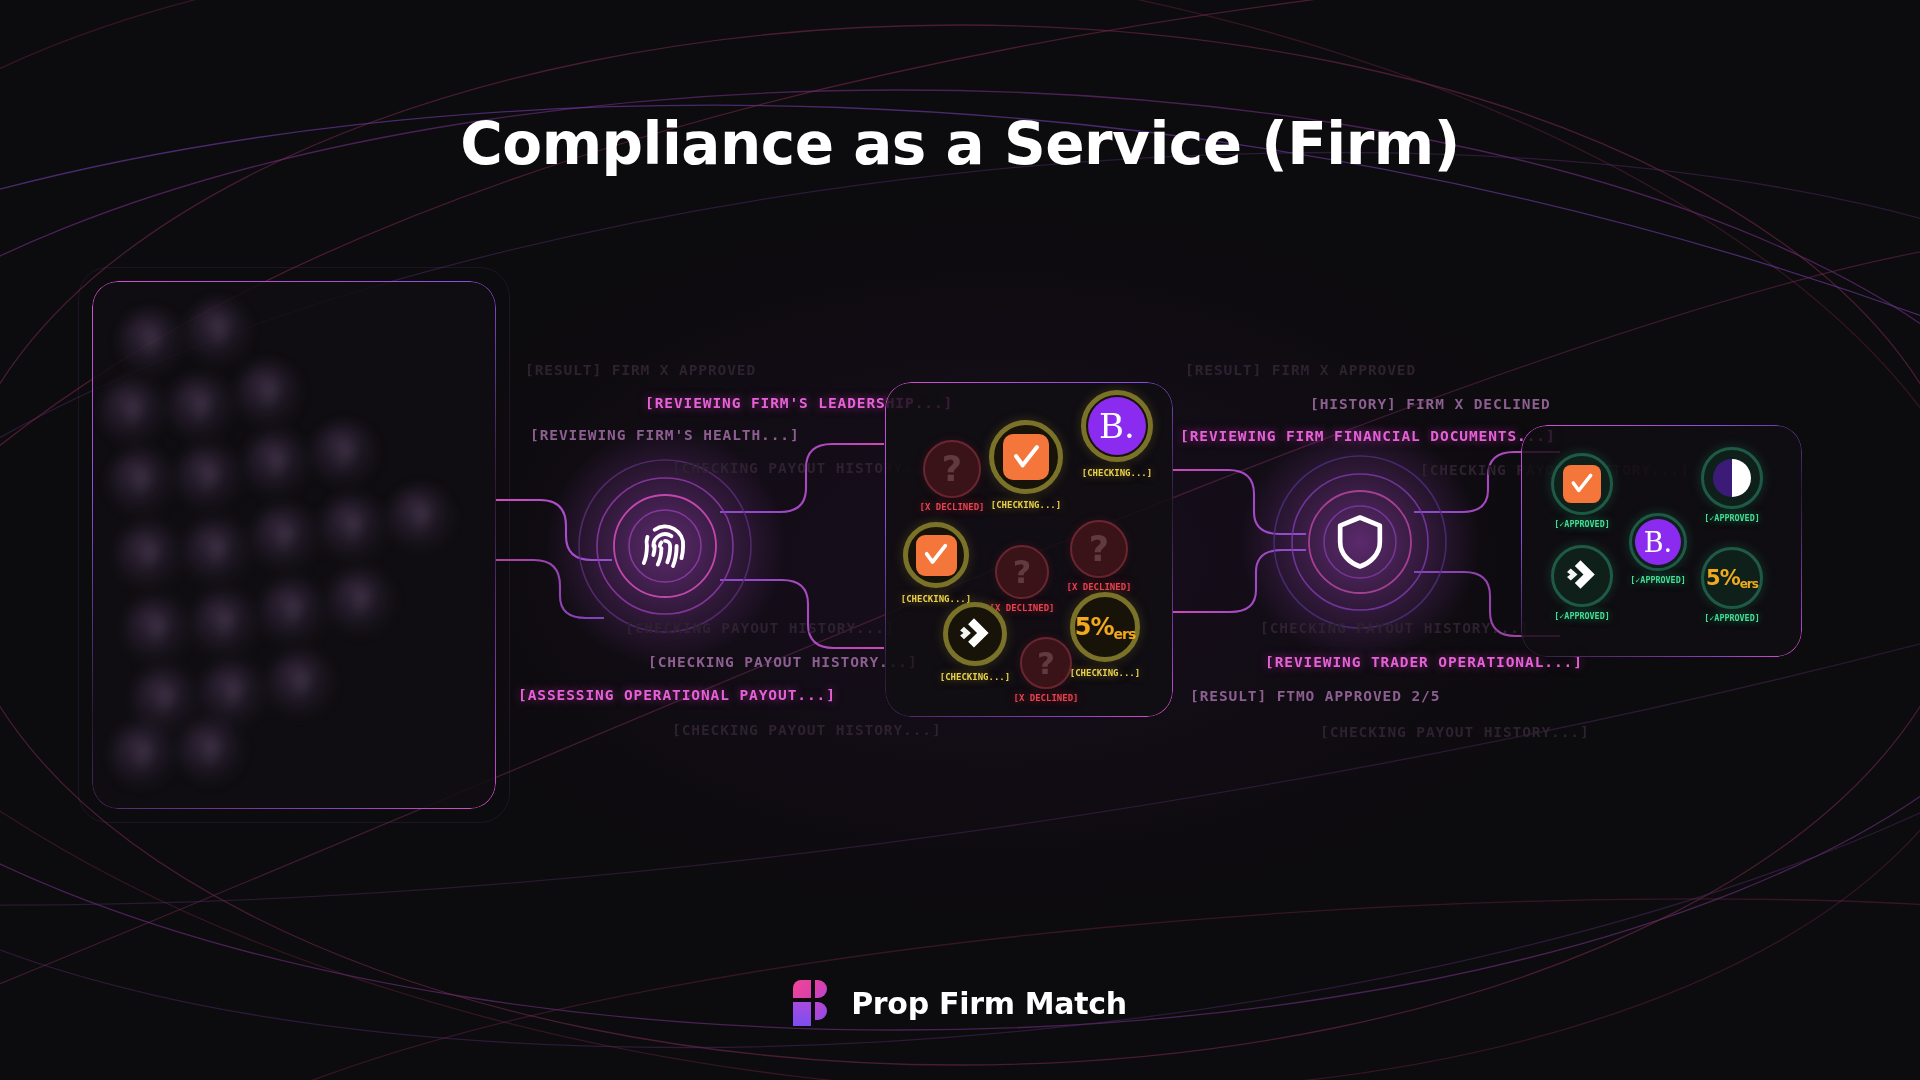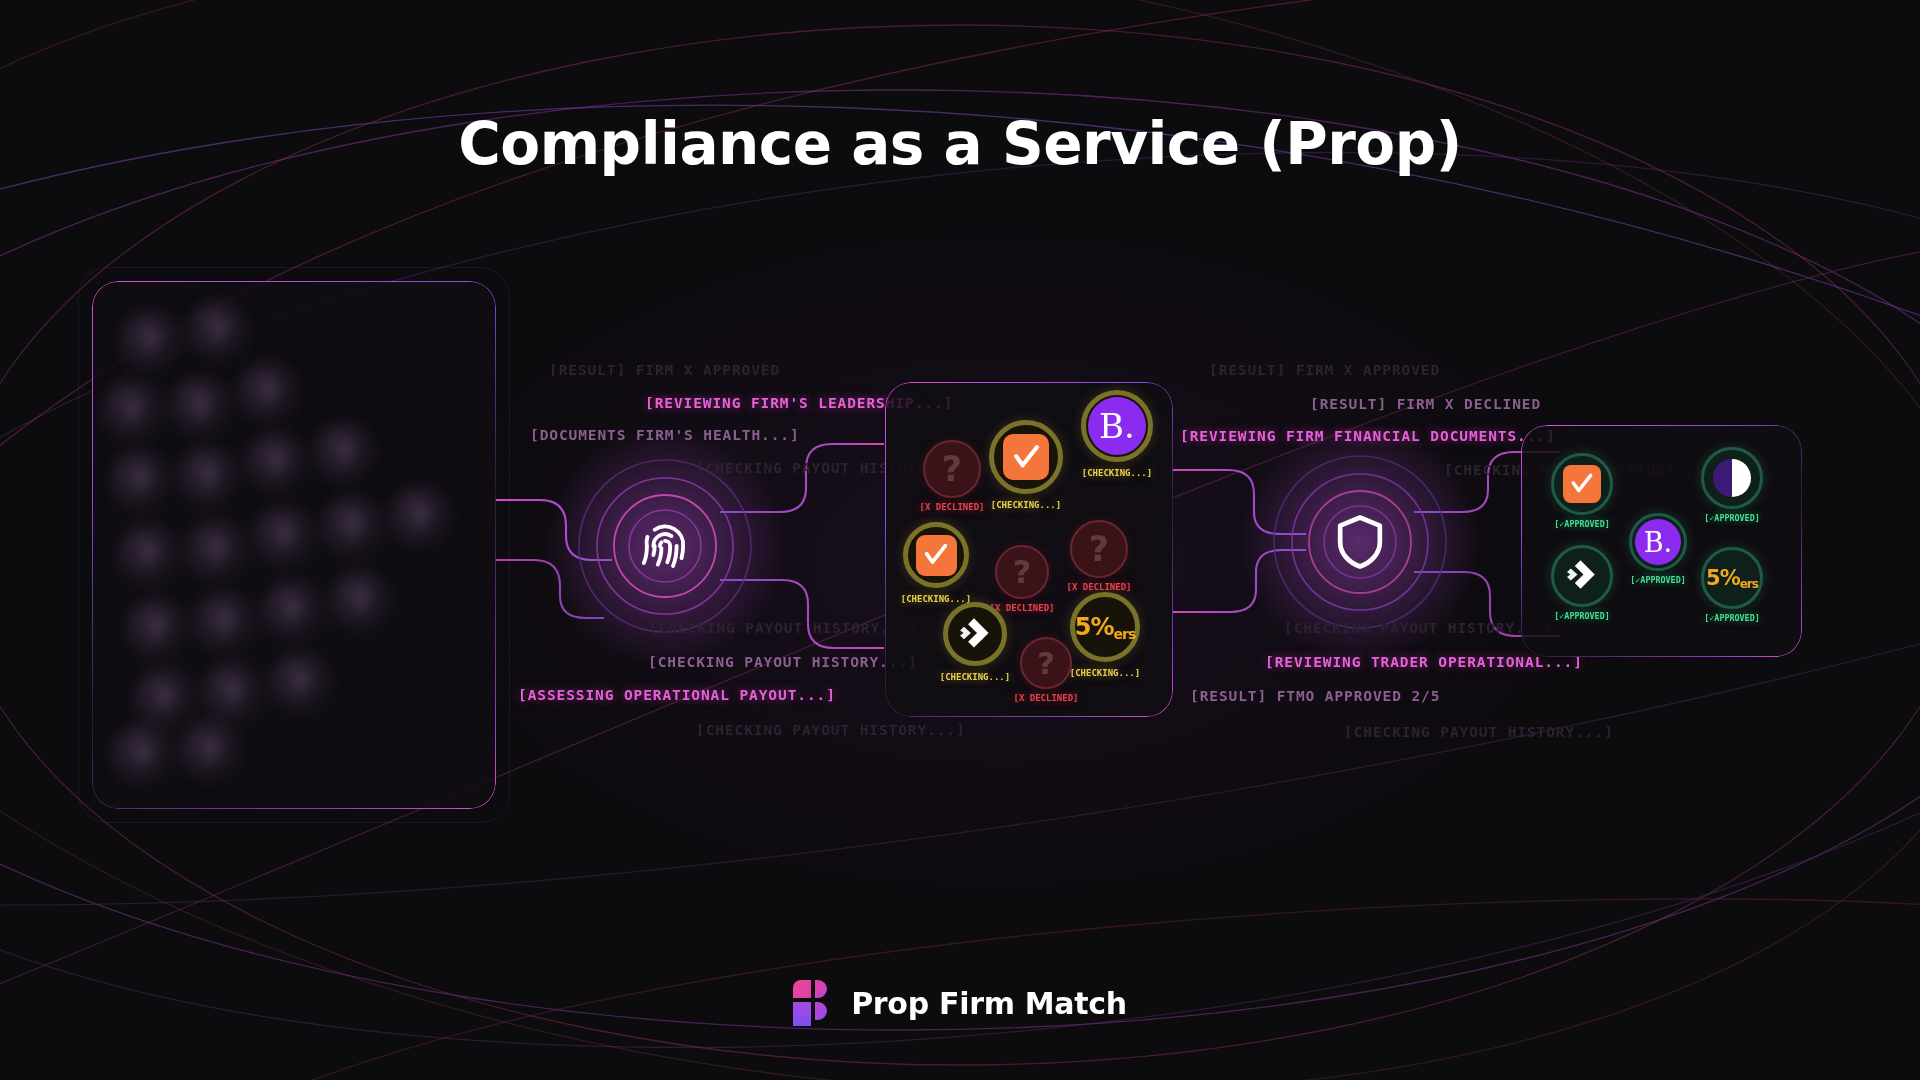--- a/index.html
+++ b/index.html
@@ -37,21 +37,21 @@
   .term {
     position: absolute;
     font-family: "DejaVu Sans Mono", monospace;
     font-size: 14.5px;
     font-weight: 700;
     letter-spacing: 0.9px;
     white-space: nowrap;
   }
   .term.bright { color: #e661d8; text-shadow: 0 0 10px rgba(228,70,200,0.55); }
   .term.mid    { color: #8c5f90; }
-  .term.faint  { color: #2e2130; margin-left: 24px; }
+  .term.faint  { color: #2e2130; }
 
   
   .panel {
     position: absolute;
     border-radius: 26px;
     background: rgba(16,13,18,0.82);
     overflow: hidden;
   }
   .panel-border {
     position: absolute; inset: 0;
@@ -165,21 +165,21 @@
       <ellipse cx="1010" cy="600" rx="1260" ry="430" stroke="#4d2a66" opacity=".5" transform="rotate(-6 1010 600)"></ellipse>
       <ellipse cx="860" cy="520" rx="1150" ry="560" stroke="#6d2748" opacity=".42" transform="rotate(7 860 520)"></ellipse>
       <path d="M -40 200 C 420 70 1180 40 1960 330" stroke="#6b3aa0" opacity=".65"></path>
       <path d="M -30 470 C 300 190 900 20 1700 -40" stroke="#8a2c55" opacity=".5"></path>
       <path d="M 1930 250 C 1500 330 700 700 -40 1000" stroke="#7a2f5e" opacity=".45"></path>
       <path d="M 1935 640 C 1400 780 640 910 -40 905" stroke="#55306f" opacity=".4"></path>
       <path d="M 300 1085 C 700 930 1500 880 1930 905" stroke="#76294c" opacity=".4"></path>
     </g>
   </svg>
 
-  <div id="title">Compliance as a Service (Prop)</div>
+  <div id="title">Compliance as a Service (Firm)</div>
 
   <svg id="wires" viewBox="0 0 1920 1080">
     <defs>
       <linearGradient id="gw1" x1="0" y1="0" x2="1" y2="0">
         <stop offset="0" stop-color="#e24fc8"></stop>
           <stop offset="1" stop-color="#9150e0"></stop>
       </linearGradient>
       <linearGradient id="gw2" x1="0" y1="0" x2="1" y2="0">
         <stop offset="0" stop-color="#8f4ee2"></stop>
           <stop offset="1" stop-color="#e14fc6"></stop>
@@ -230,28 +230,28 @@
 
   <div class="hub" style="left:1360px; top:542px; width:0; height:0;">
     <svg width="56" height="62" viewBox="0 0 24 26" style="position:absolute;left:-28px;top:-31px" fill="none" stroke="#ffffff" stroke-width="2" stroke-linejoin="round">
       <path d="M12 2.5 L20.5 6 V13 C20.5 18 16.8 21.8 12 23.5 C7.2 21.8 3.5 18 3.5 13 V6 Z"></path>
     </svg>
   </div>
 
   <div id="terminal-lines">
       <div class="term faint" style="left: 525px; top: 362px;">[RESULT] FIRM X APPROVED</div>
       <div class="term bright" style="left: 645px; top: 395px;">[REVIEWING FIRM'S LEADERSHIP...]</div>
-      <div class="term mid" style="left: 530px; top: 427px;">[DOCUMENTS FIRM'S HEALTH...]</div>
+      <div class="term mid" style="left: 530px; top: 427px;">[REVIEWING FIRM'S HEALTH...]</div>
       <div class="term faint" style="left: 672px; top: 460px;">[CHECKING PAYOUT HISTORY...]</div>
       <div class="term faint" style="left: 625px; top: 620px;">[CHECKING PAYOUT HISTORY...]</div>
       <div class="term mid" style="left: 648px; top: 654px;">[CHECKING PAYOUT HISTORY...]</div>
       <div class="term bright" style="left: 518px; top: 687px;">[ASSESSING OPERATIONAL PAYOUT...]</div>
       <div class="term faint" style="left: 672px; top: 722px;">[CHECKING PAYOUT HISTORY...]</div>
       <div class="term faint" style="left: 1185px; top: 362px;">[RESULT] FIRM X APPROVED</div>
-      <div class="term mid" style="left: 1310px; top: 396px;">[RESULT] FIRM X DECLINED</div>
+      <div class="term mid" style="left: 1310px; top: 396px;">[HISTORY] FIRM X DECLINED</div>
       <div class="term bright" style="left: 1180px; top: 428px;">[REVIEWING FIRM FINANCIAL DOCUMENTS...]</div>
       <div class="term faint" style="left: 1420px; top: 462px;">[CHECKING PAYOUT HISTORY...]</div>
       <div class="term faint" style="left: 1260px; top: 620px;">[CHECKING PAYOUT HISTORY...]</div>
       <div class="term bright" style="left: 1265px; top: 654px;">[REVIEWING TRADER OPERATIONAL...]</div>
       <div class="term mid" style="left: 1190px; top: 688px;">[RESULT] FTMO APPROVED 2/5</div>
       <div class="term faint" style="left: 1320px; top: 724px;">[CHECKING PAYOUT HISTORY...]</div>
     </div>
 
   <div class="panel" id="panel-applied">
     <div class="inner">

